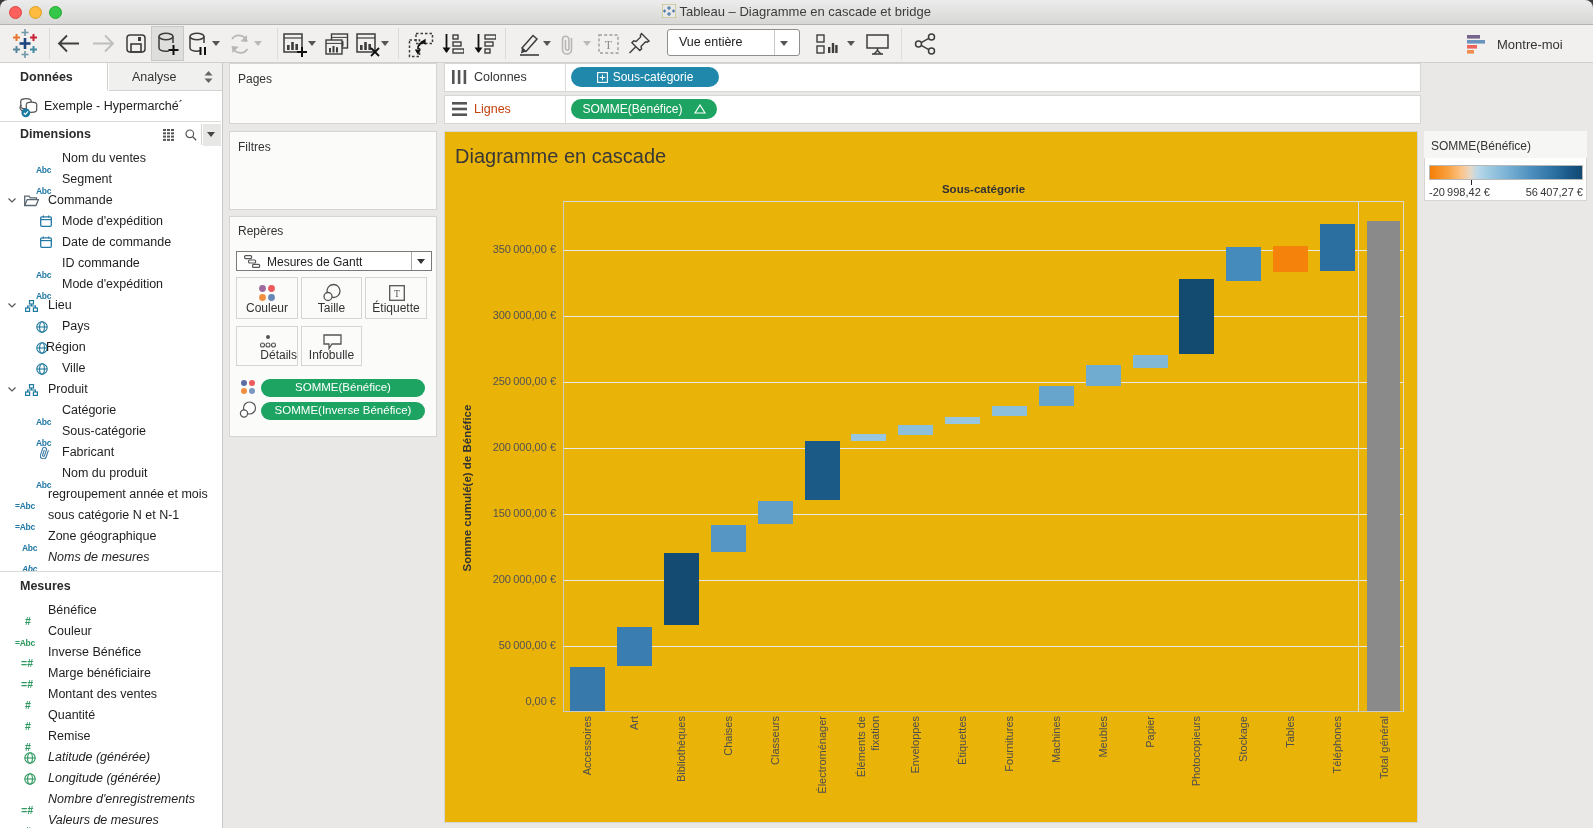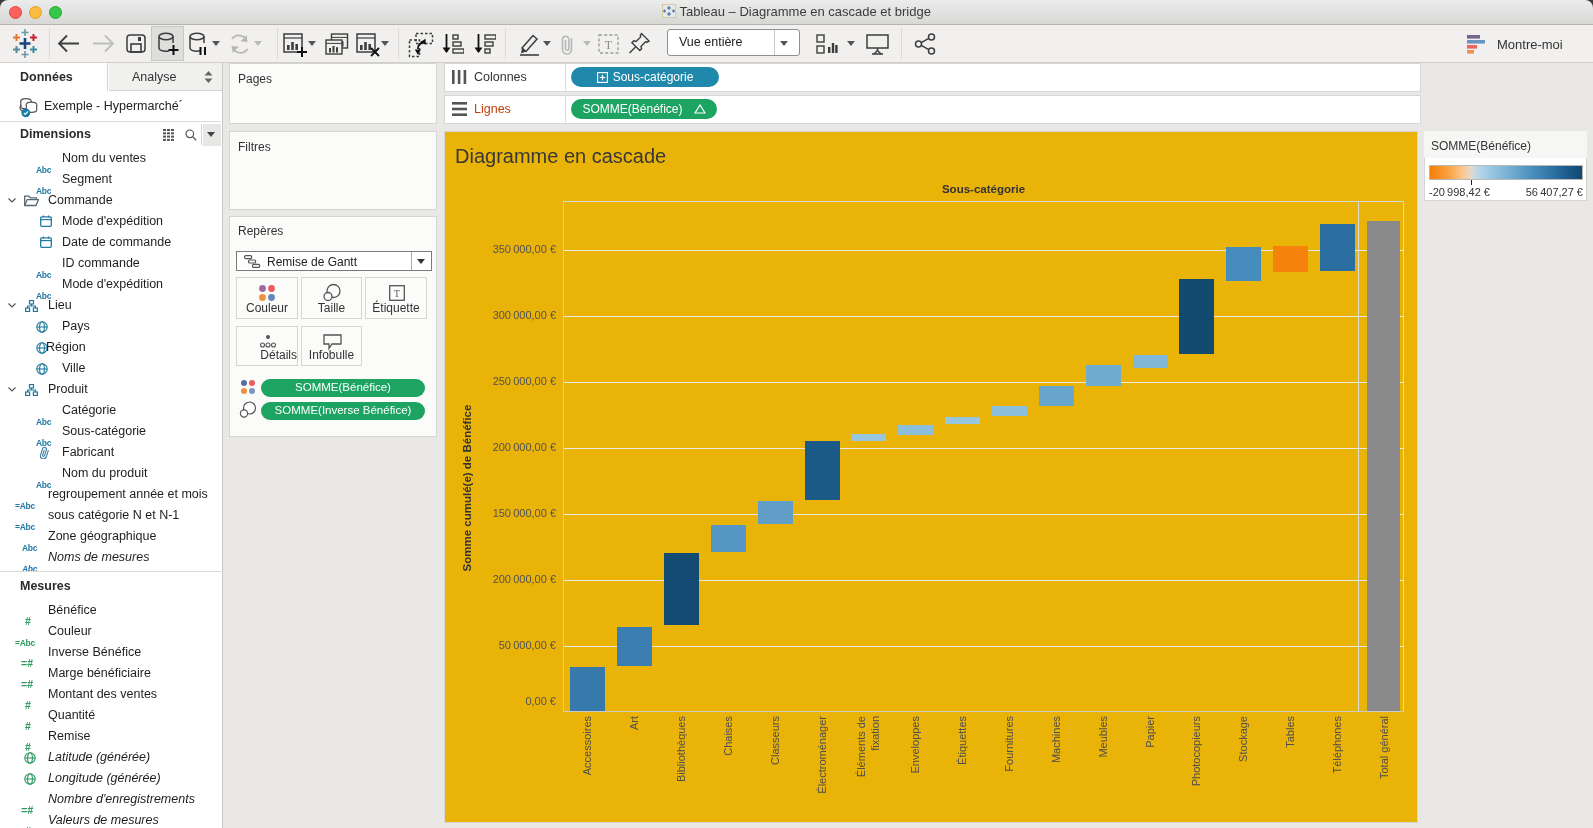--- a/index.html
+++ b/index.html
@@ -524,21 +524,21 @@
     <div class="card" style="left:229px;top:153px;width:208px;height:221px"></div>
     <div class="cardtitle" style="left:238px;top:161px">Repères</div>
     <div class="abs" style="left:236px;top:188px;width:196px;height:20px;background:#fff;border:1px solid #7a7a78">
           <svg class="abs" style="left:7px;top:3px" width="17" height="13" viewBox="0 0 17 13">
             <g fill="none" stroke="#555" stroke-width="1.2">
               <rect x="0.6" y="0.6" width="7" height="3" rx="1"></rect>
               <rect x="4.6" y="5" width="7" height="3" rx="1"></rect>
               <rect x="8.6" y="9.4" width="7" height="3" rx="1"></rect>
             </g>
           </svg>
-          <div class="abs" style="left:30px;top:3px;font-size:12px;color:#222">Remise de Gantt</div>
+          <div class="abs" style="left:30px;top:3px;font-size:12px;color:#222">Mesures de Gantt</div>
           <div class="abs" style="left:174px;top:0;width:1px;height:18px;background:#aaa"></div>
           <div class="caret" style="left:180px;top:7px;border-top-color:#333"></div>
         </div>
     <div class="mkbtn" style="left:236px;top:214px;width:62px;height:42px">
           <svg class="abs" style="left:21px;top:6px" width="18" height="18" viewBox="0 0 18 18">
             <circle cx="4.5" cy="4.5" r="3.4" fill="#9e6a9e"></circle>
             <circle cx="13.5" cy="4.5" r="3.4" fill="#ed5a5e"></circle>
             <circle cx="4.5" cy="13.5" r="3.4" fill="#f0903f"></circle>
             <circle cx="13.5" cy="13.5" r="3.4" fill="#6787b7"></circle>
           </svg>

